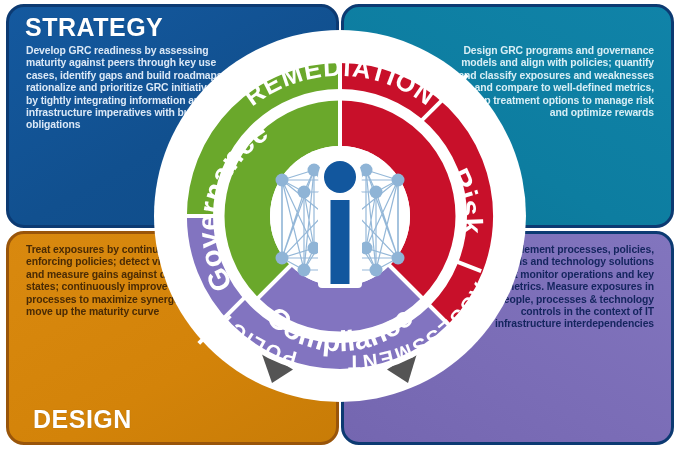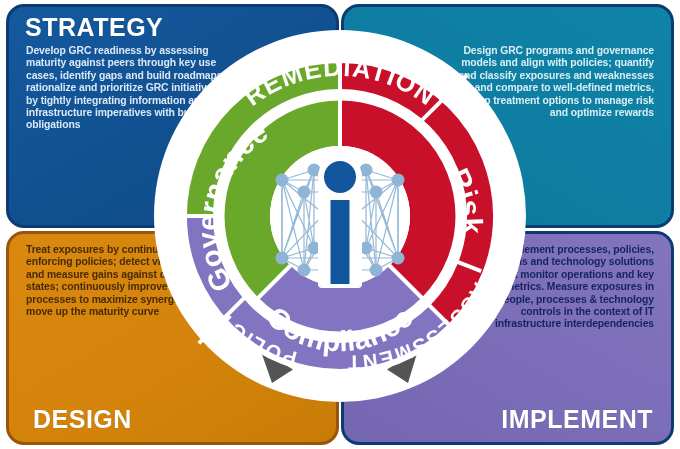--- a/index.html
+++ b/index.html
@@ -99,21 +99,20 @@
     <div class="ptext">Design GRC programs and governance models and align with policies; quantify and classify exposures and weaknesses and compare to well-defined metrics, develop treatment options to manage risk and optimize rewards</div>
   </div>
 
   <div class="panel" id="panel-operate">
     <div class="ptext">Treat exposures by continuously enforcing policies; detect violations  and measure gains against desired states; continuously improve processes to maximize synergies and move up the maturity curve</div>
     <div class="ptitle">DESIGN</div>
   </div>
 
   <div class="panel" id="panel-implement">
     <div class="ptext">Implement processes, policies, controls and technology solutions that monitor operations and key metrics. Measure exposures in people, processes &amp; technology controls in the context of  IT infrastructure interdependencies</div>
-    <div class="ptitle">IMPLEMENT</div>
   </div>
 
   <div id="wheel">
     <svg viewBox="0 0 372 372" xmlns="http://www.w3.org/2000/svg">
       <defs>
 
         <path id="arcTop" d="M 46,186 A 140,140 0 0 1 326,186"></path>
         <path id="arcRight" d="M 318.99,256 A 140,140 0 0 1 198.13,325.5"></path>
         <path id="arcLeft" d="M 173.87,325.5 A 140,140 0 0 1 53.01,256"></path>
         <path id="arcGovern" d="M 80.5,257.5 A 108,108 0 0 1 118.4,105.6"></path>

